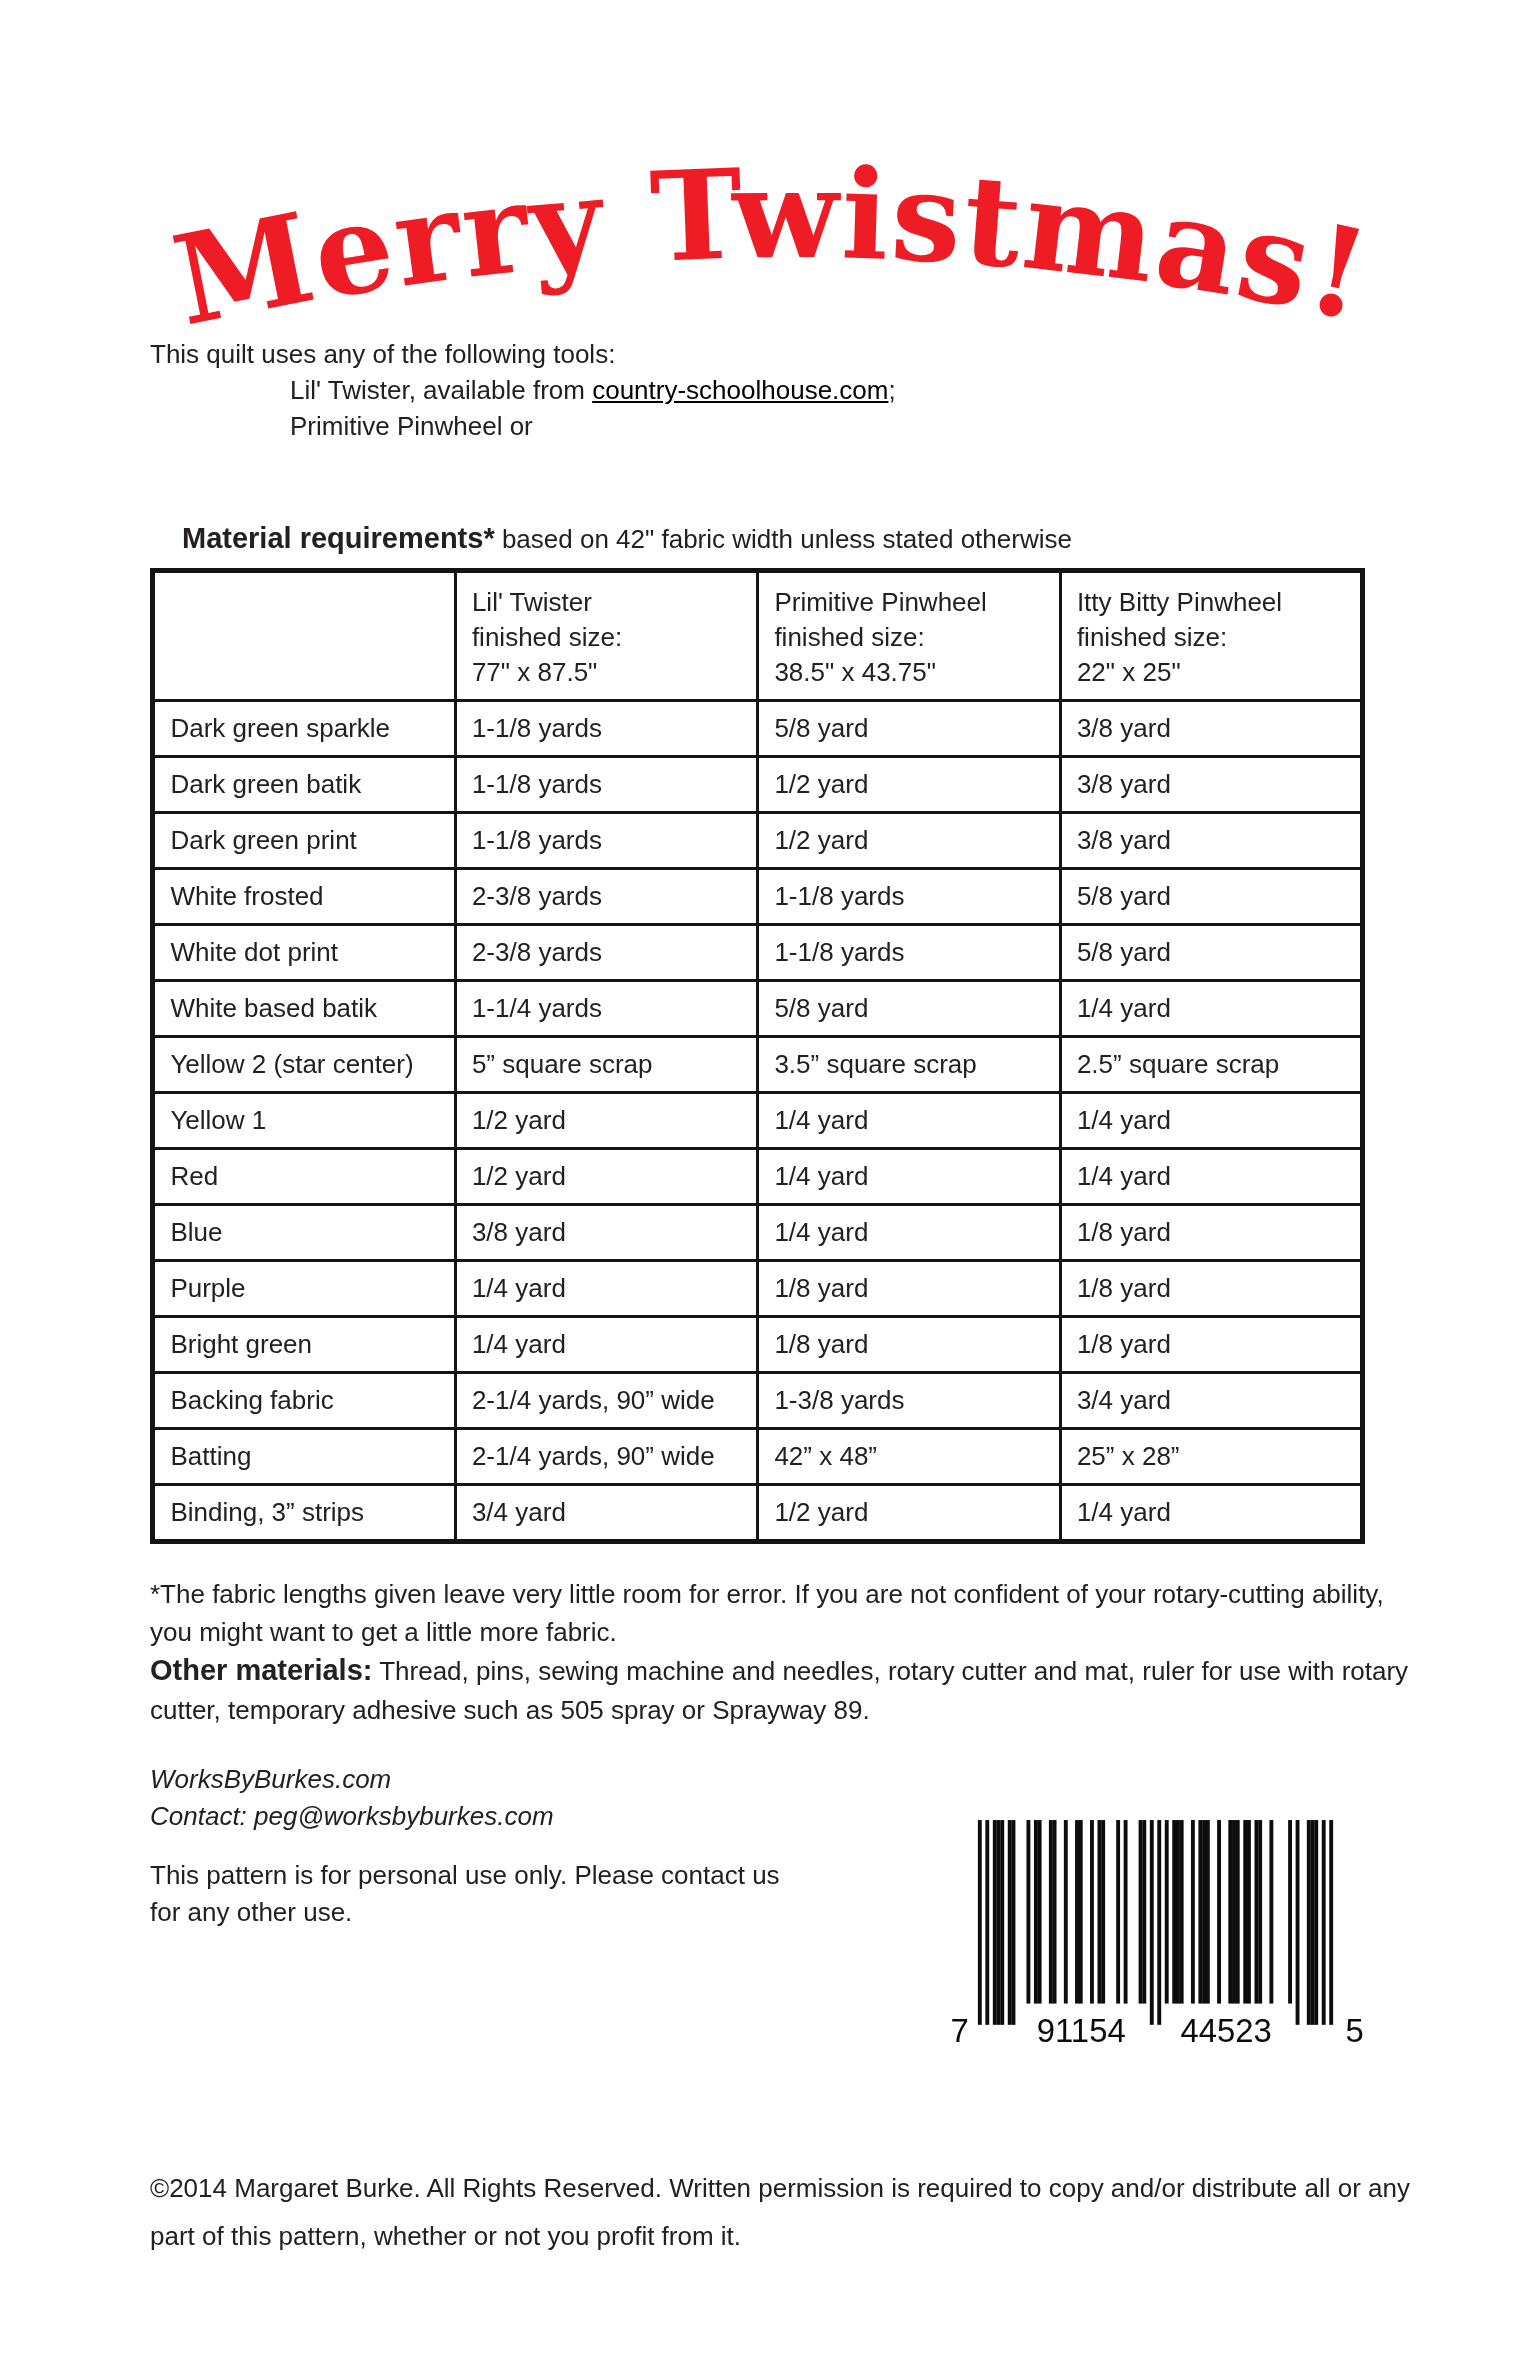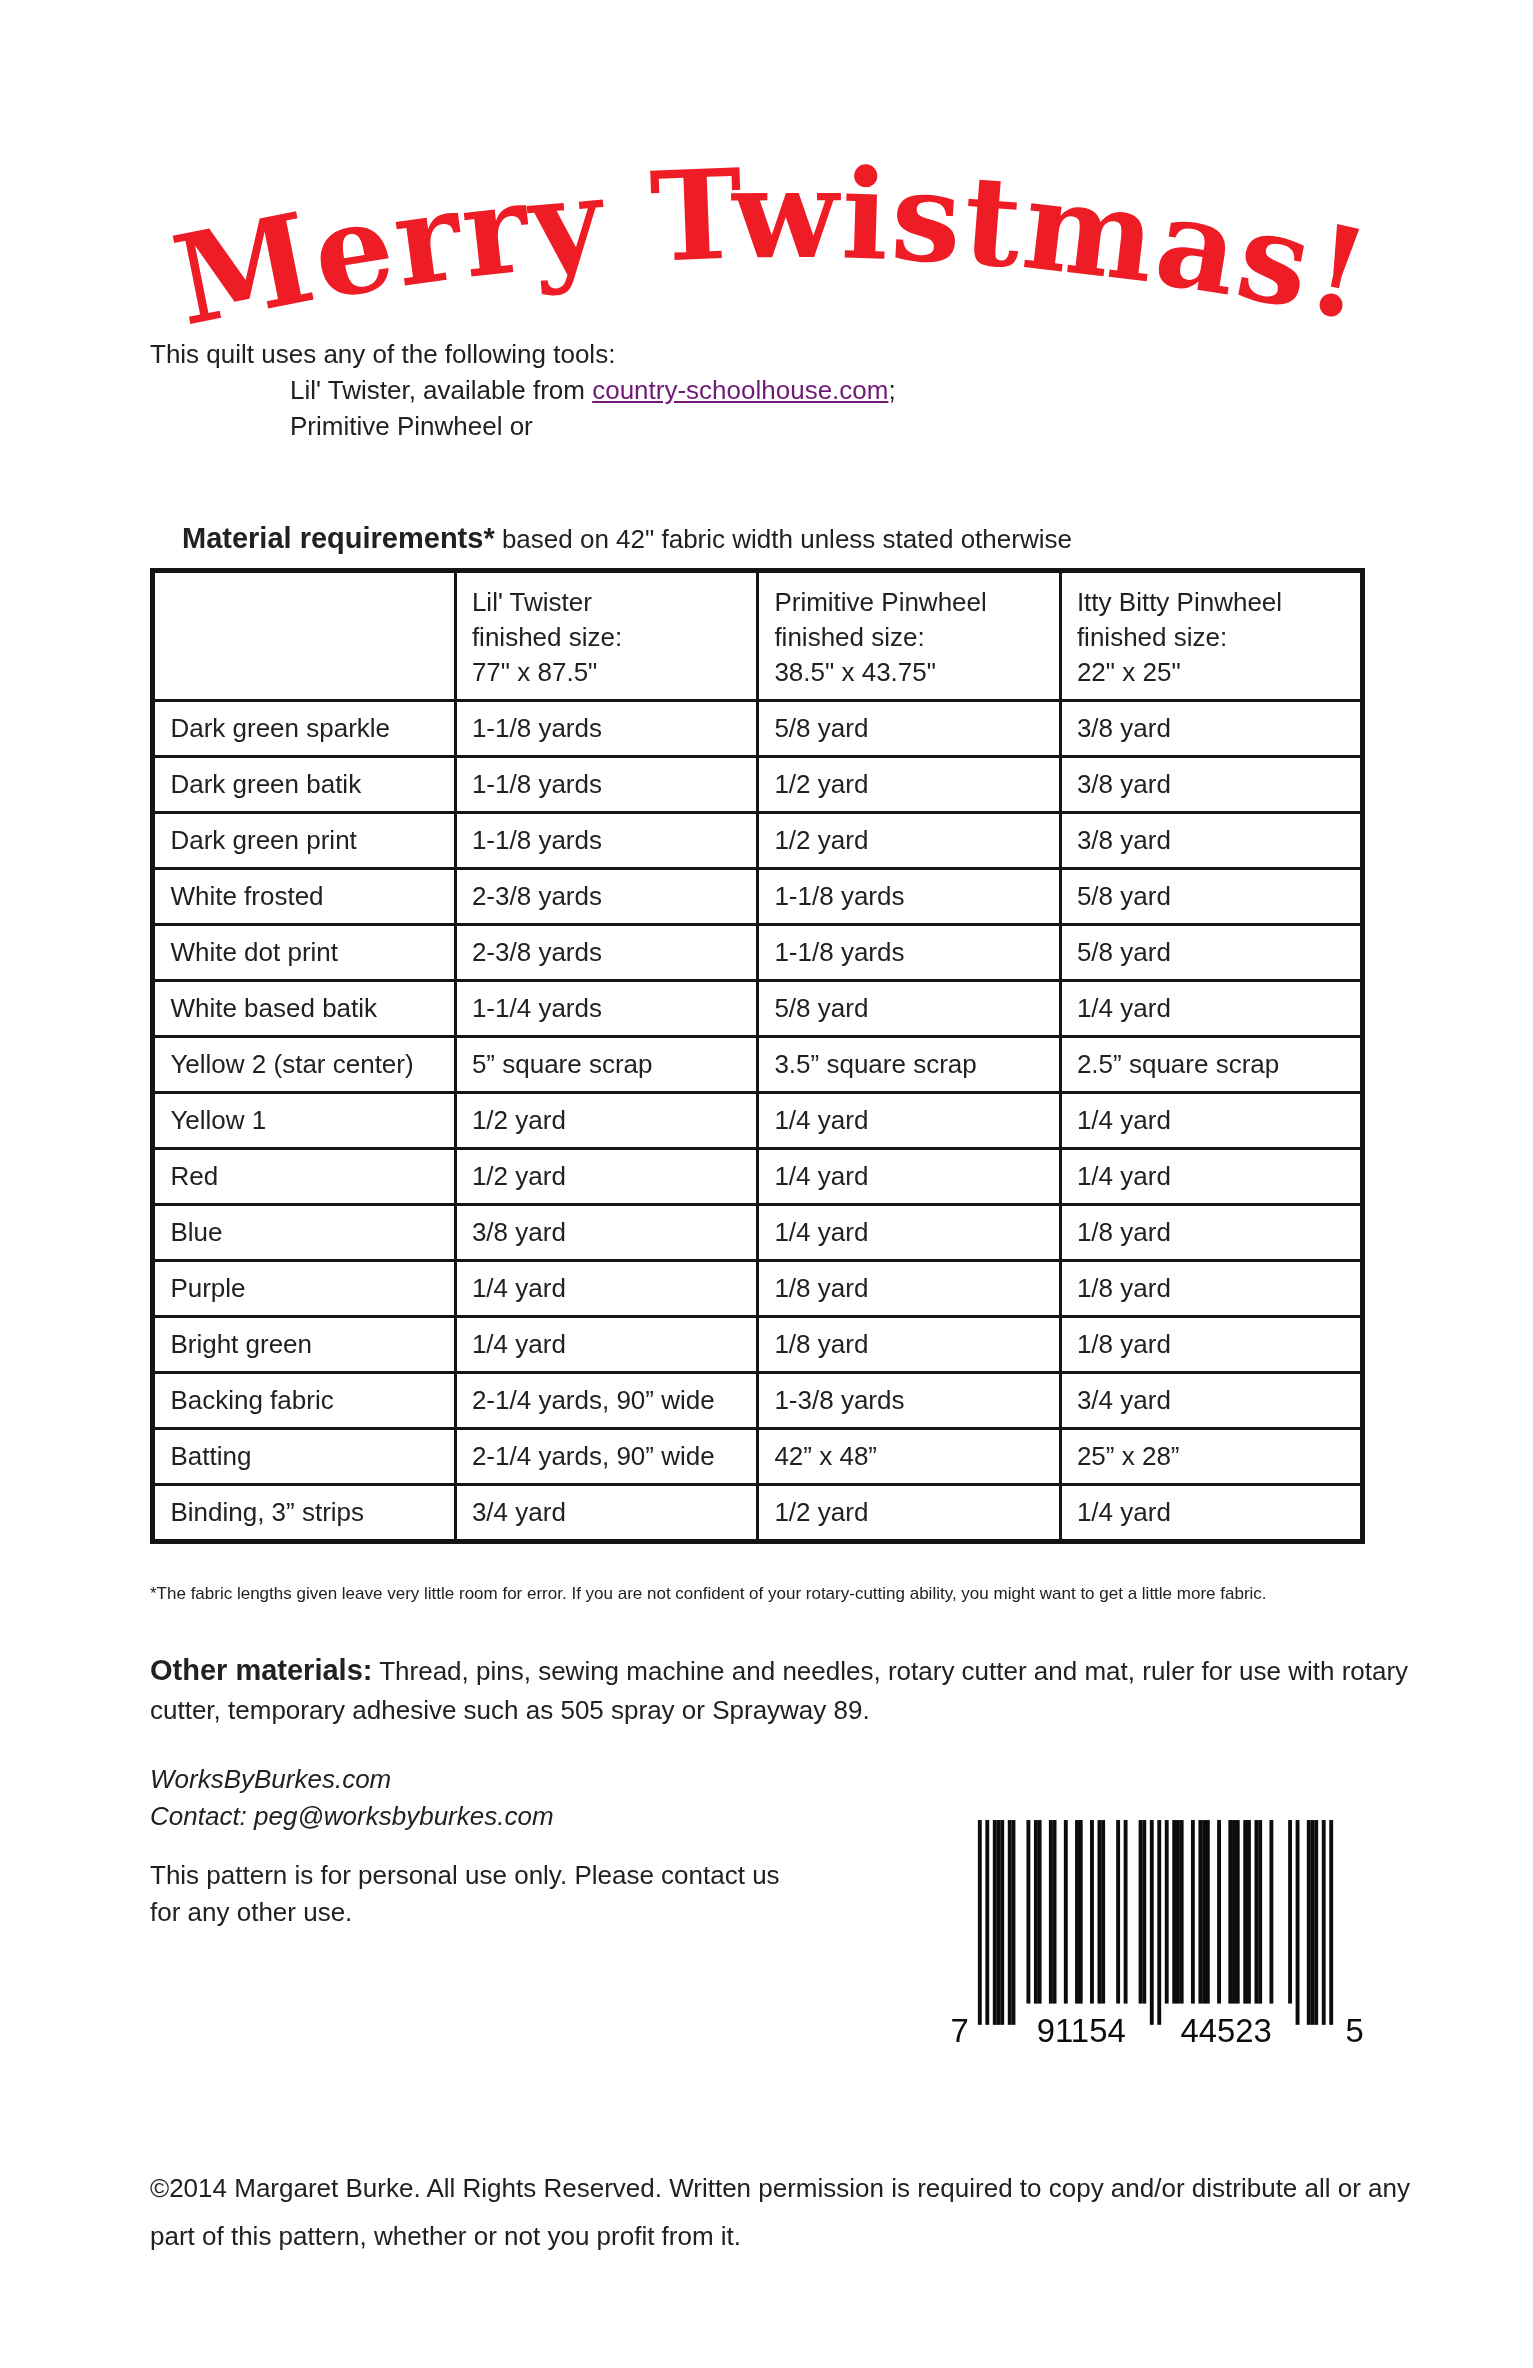--- a/index.html
+++ b/index.html
@@ -90,21 +90,21 @@
   table.materials tr:last-child td { border-bottom-width: 5.8px; }
   table.materials th:first-child, table.materials td:first-child { border-left-width: 5.8px; }
   table.materials th:last-child, table.materials td:last-child { border-right-width: 5.8px; }
 
   
   .footnote {
     position: absolute;
     left: 150px;
     top: 1575px;
     width: 1267px;
-    font-size: 17px;
+    font-size: 26px;
     line-height: 38px;
   }
   .other-materials {
     position: absolute;
     left: 150px;
     top: 1651px;
     width: 1267px;
     font-size: 26px;
     line-height: 39px;
   }
@@ -162,21 +162,21 @@
       <path id="titleArc" d="M 180 330 Q 820 185 1418 325" fill="none"></path>
     </defs>
     <text class="title-text" text-anchor="middle" fill="#ee1c25">
       <textPath href="#titleArc" startOffset="50%">Merry Twistmas!</textPath>
     </text>
   </svg>
 
   <div class="intro">
     <div>This quilt uses any of the following tools:</div>
     <div>
-        <div class="intro-line">Lil' Twister, available from <a class="doc-link" style="color: #701a75;">country-schoolhouse.com</a>;</div>
+        <div class="intro-line">Lil' Twister, available from <a class="doc-link" style="color: #000000;">country-schoolhouse.com</a>;</div>
         <div class="intro-line">Primitive Pinwheel or</div>
       </div>
   </div>
 
   <div class="mat-heading">
     <span class="bold">Material requirements*</span><span class="note"> based on 42" fabric width unless stated otherwise</span>
   </div>
 
   <table class="materials">
     <thead>

